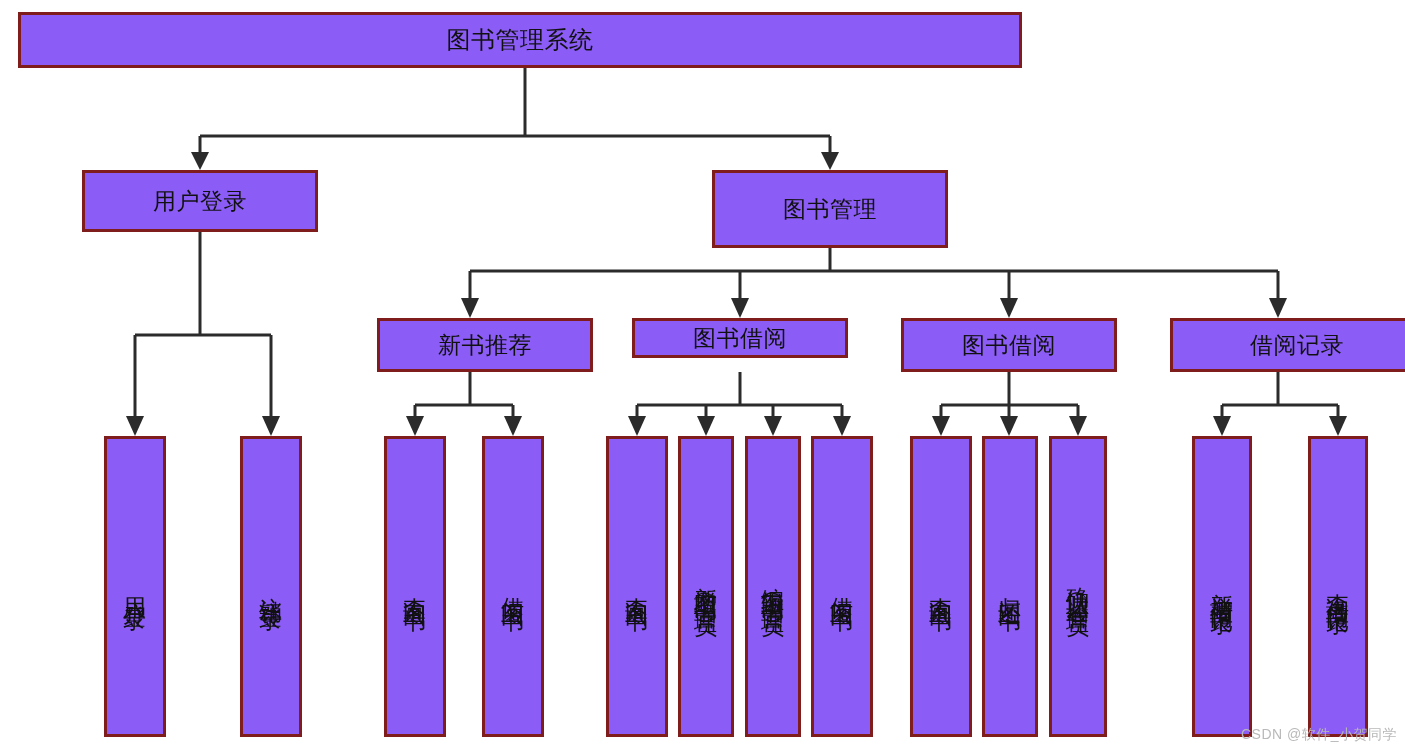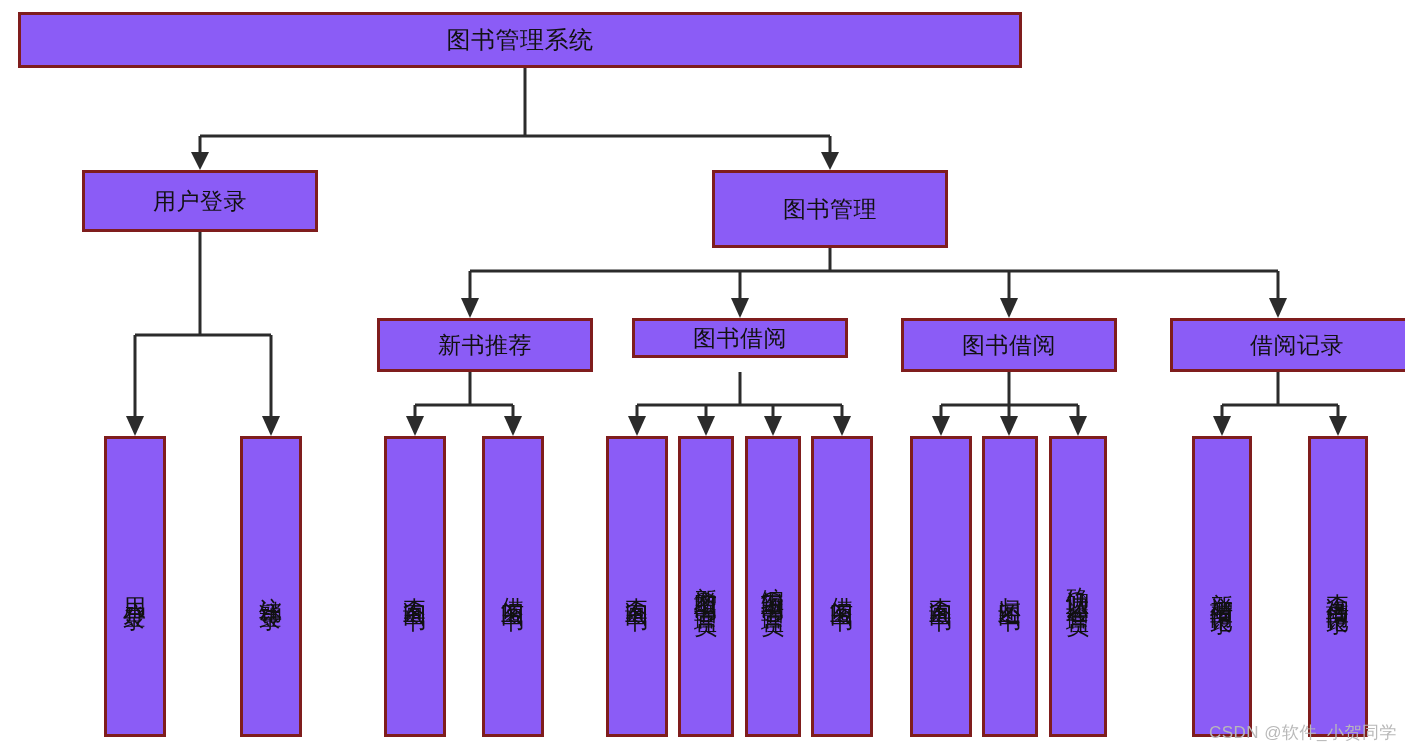--- a/index.html
+++ b/index.html
@@ -77,21 +77,21 @@
     font-size: 23px;
     line-height: 1.05;
     letter-spacing: 4px;
     white-space: nowrap;
   }
   
   #watermark {
     position: absolute;
     right: 8px;
     bottom: 3px;
-    font-size: 17px;
+    font-size: 14px;
     color: #b9b9b9;
     letter-spacing: 0.5px;
     white-space: nowrap;
     user-select: none;
   }
 </style>
 </head>
 <body>
 
 <div id="diagram-root">

